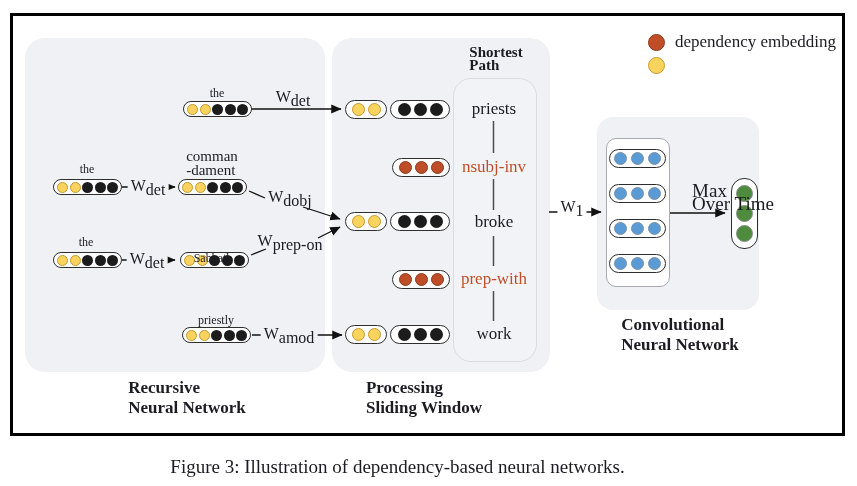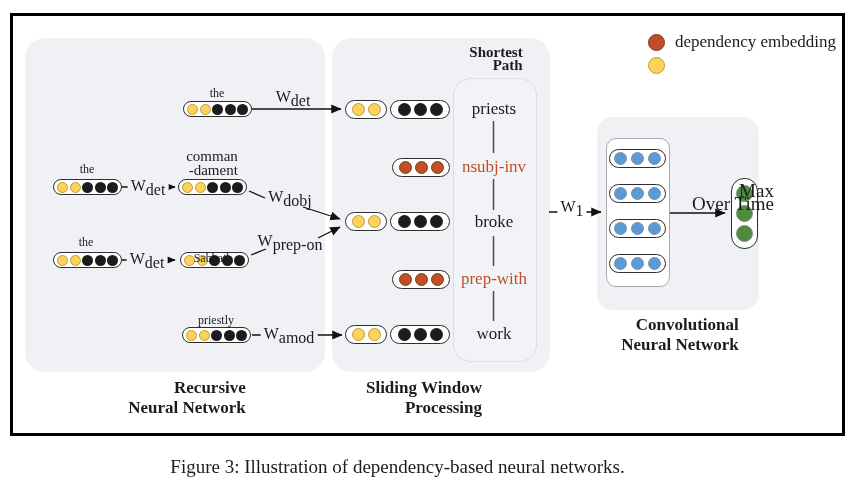--- a/index.html
+++ b/index.html
@@ -41,21 +41,21 @@
   .rnn-pill .dot { width:11px; height:11px; }
   .sw-pill-y { width:42px; height:19px; gap:3px; }
   .sw-pill-b { width:60px; height:19px; gap:3px; }
   .sw-pill-r { width:58px; height:19px; gap:3px; }
   .sw-pill-y .dot, .sw-pill-b .dot, .sw-pill-r .dot { width:13px; height:13px; }
   .blue-pill { width:57px; height:19px; gap:4px; }
   .blue-pill .dot { width:13px; height:13px; }
   .green-pill { width:27px; height:71px; flex-direction:column; gap:3px; border-radius:13px; }
   .green-pill .dot { width:17px; height:17px; }
 
-  .lbl { position:absolute; transform:translateX(-50%); white-space:nowrap; text-align:right; z-index:3; }
+  .lbl { position:absolute; transform:translateX(-50%); white-space:nowrap; text-align:left; z-index:3; }
   .word { font-size:12px; line-height:14px; }
   .word2 { font-size:15px; line-height:13.5px; }
   .wlab { font-size:16px; line-height:16px; }
   .wlab sub { font-size:16px; line-height:8px; }
   .on-panel { background:#EFF1F4; padding:0 3px; }
   .on-white { background:#ffffff; padding:0 3px; }
   .path-word { font-size:17px; line-height:18px; }
   .dep-word { color:var(--dependency-embedding,#BF4E28); }
   .spath-header { font-size:15px; line-height:13px; font-weight:bold; }
   .max-label { font-size:19px; line-height:12.5px;margin-left:31px; }
@@ -261,22 +261,22 @@
     <span class="dot dot-green"></span>
       <span class="dot dot-green"></span>
       <span class="dot dot-green"></span>
   </div>
 
   <div class="lbl panel-caption" style="left:187px; top:378px;">
     <div>Recursive</div>
     <div>Neural Network</div>
   </div>
   <div class="lbl panel-caption" style="left:424px; top:378px;">
+    <div>Processing</div>
     <div>Sliding Window</div>
-    <div>Processing</div>
   </div>
   <div class="lbl panel-caption" style="left:680px; top:315px;">
     <div>Convolutional</div>
     <div>Neural Network</div>
   </div>
 
   <div class="fig-caption">Figure 3: Illustration of dependency-based neural networks.</div>
 
 </div>
 

